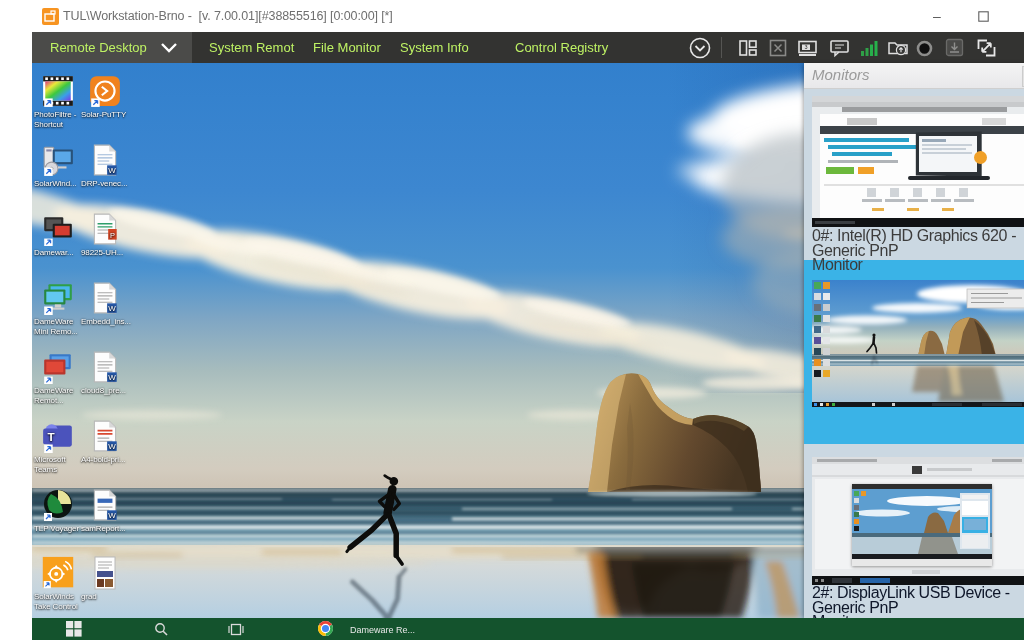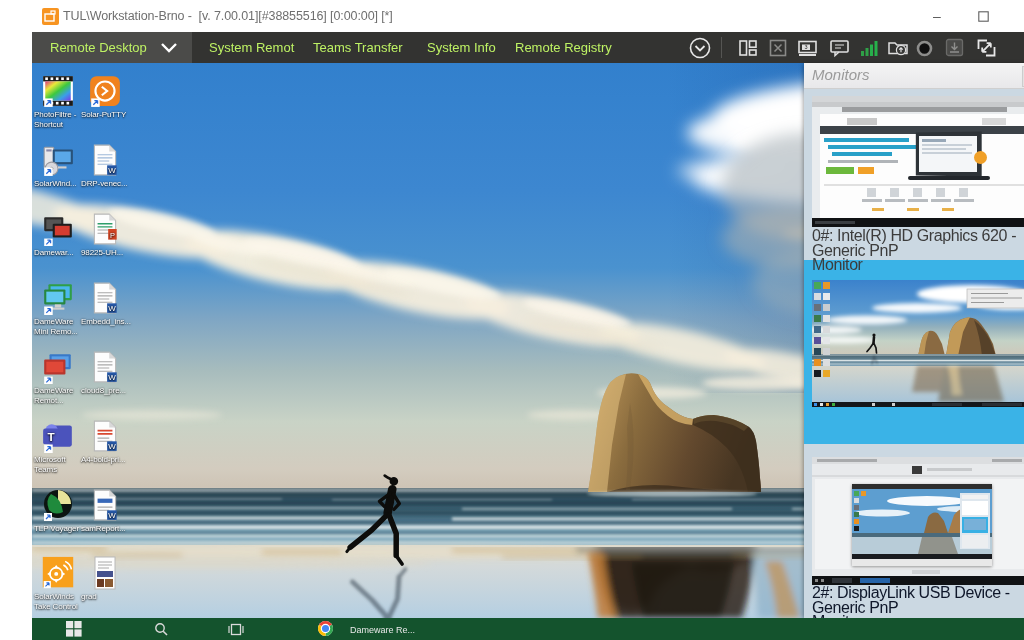--- a/index.html
+++ b/index.html
@@ -51,23 +51,23 @@
     <div class="winbtn abs" style="left:982px">✕</div>
   </div>
 
   <div id="menubar" class="abs">
     <div id="activetab" class="abs"></div>
     <div class="mitem abs" style="left:18px">Remote Desktop</div>
     <svg class="abs" style="left:128px;top:10px" width="18" height="12" viewBox="0 0 18 12">
       <path d="M2 2 L9 9 L16 2" fill="none" stroke="#fff" stroke-width="2.4"></path>
     </svg>
     <div class="mitem abs" style="left:177px">System Remot</div>
-    <div class="mitem abs" style="left:281px">Teams Transfer</div>
-    <div class="mitem abs" style="left:395px">System Info</div>
-    <div class="mitem abs" style="left:483px">Remote Registry</div>
+    <div class="mitem abs" style="left:281px">File Monitor</div>
+    <div class="mitem abs" style="left:368px">System Info</div>
+    <div class="mitem abs" style="left:483px">Control Registry</div>
     <svg class="abs" style="left:656px;top:4px" width="24" height="24" viewBox="0 0 24 24">
       <circle cx="12" cy="12" r="9.5" fill="none" stroke="#e8e8e8" stroke-width="1.6"></circle>
       <path d="M7.5 10 L12 14.5 L16.5 10" fill="none" stroke="#e8e8e8" stroke-width="1.8"></path>
     </svg>
     <div class="abs" style="left:689px;top:5px;width:1px;height:21px;background:#555553"></div>
     <svg class="abs" style="left:706px;top:6px" width="20" height="20" viewBox="0 0 20 20">
       <rect x="2" y="3" width="6.5" height="14" fill="none" stroke="#e0e0e0" stroke-width="1.6"></rect>
       <rect x="11.5" y="3" width="6.5" height="6.2" fill="none" stroke="#e0e0e0" stroke-width="1.6"></rect>
       <rect x="11.5" y="12" width="6.5" height="5" fill="none" stroke="#e0e0e0" stroke-width="1.6"></rect>
     </svg>

